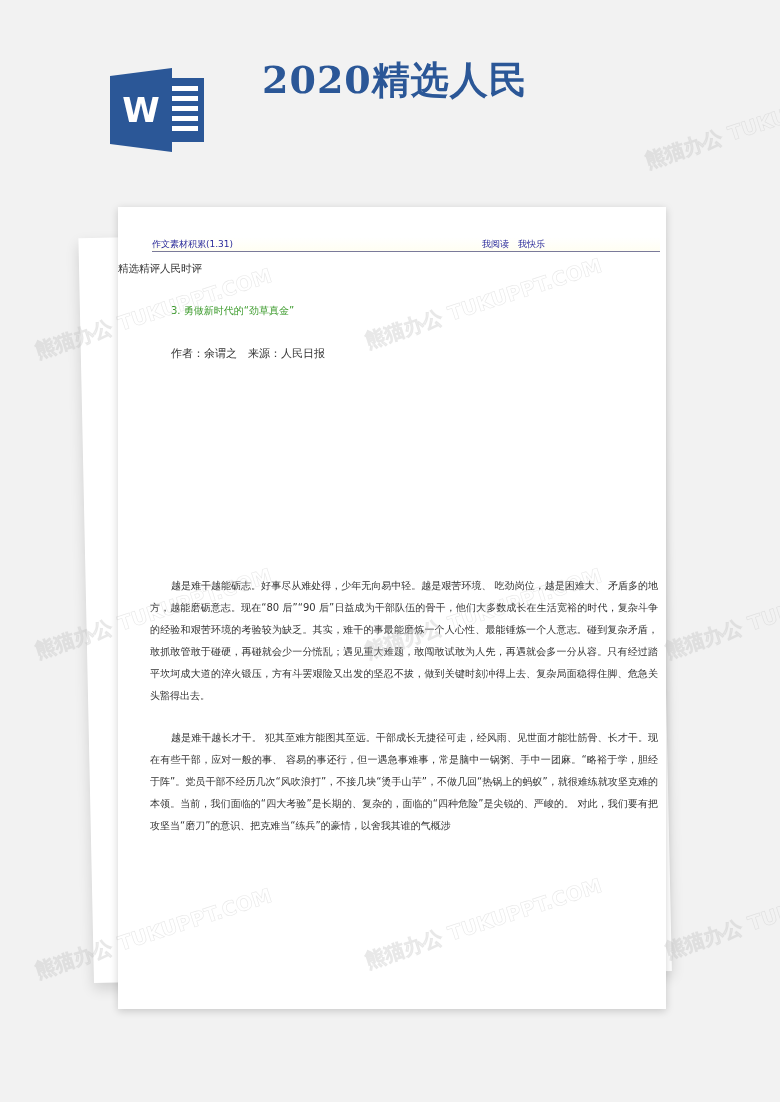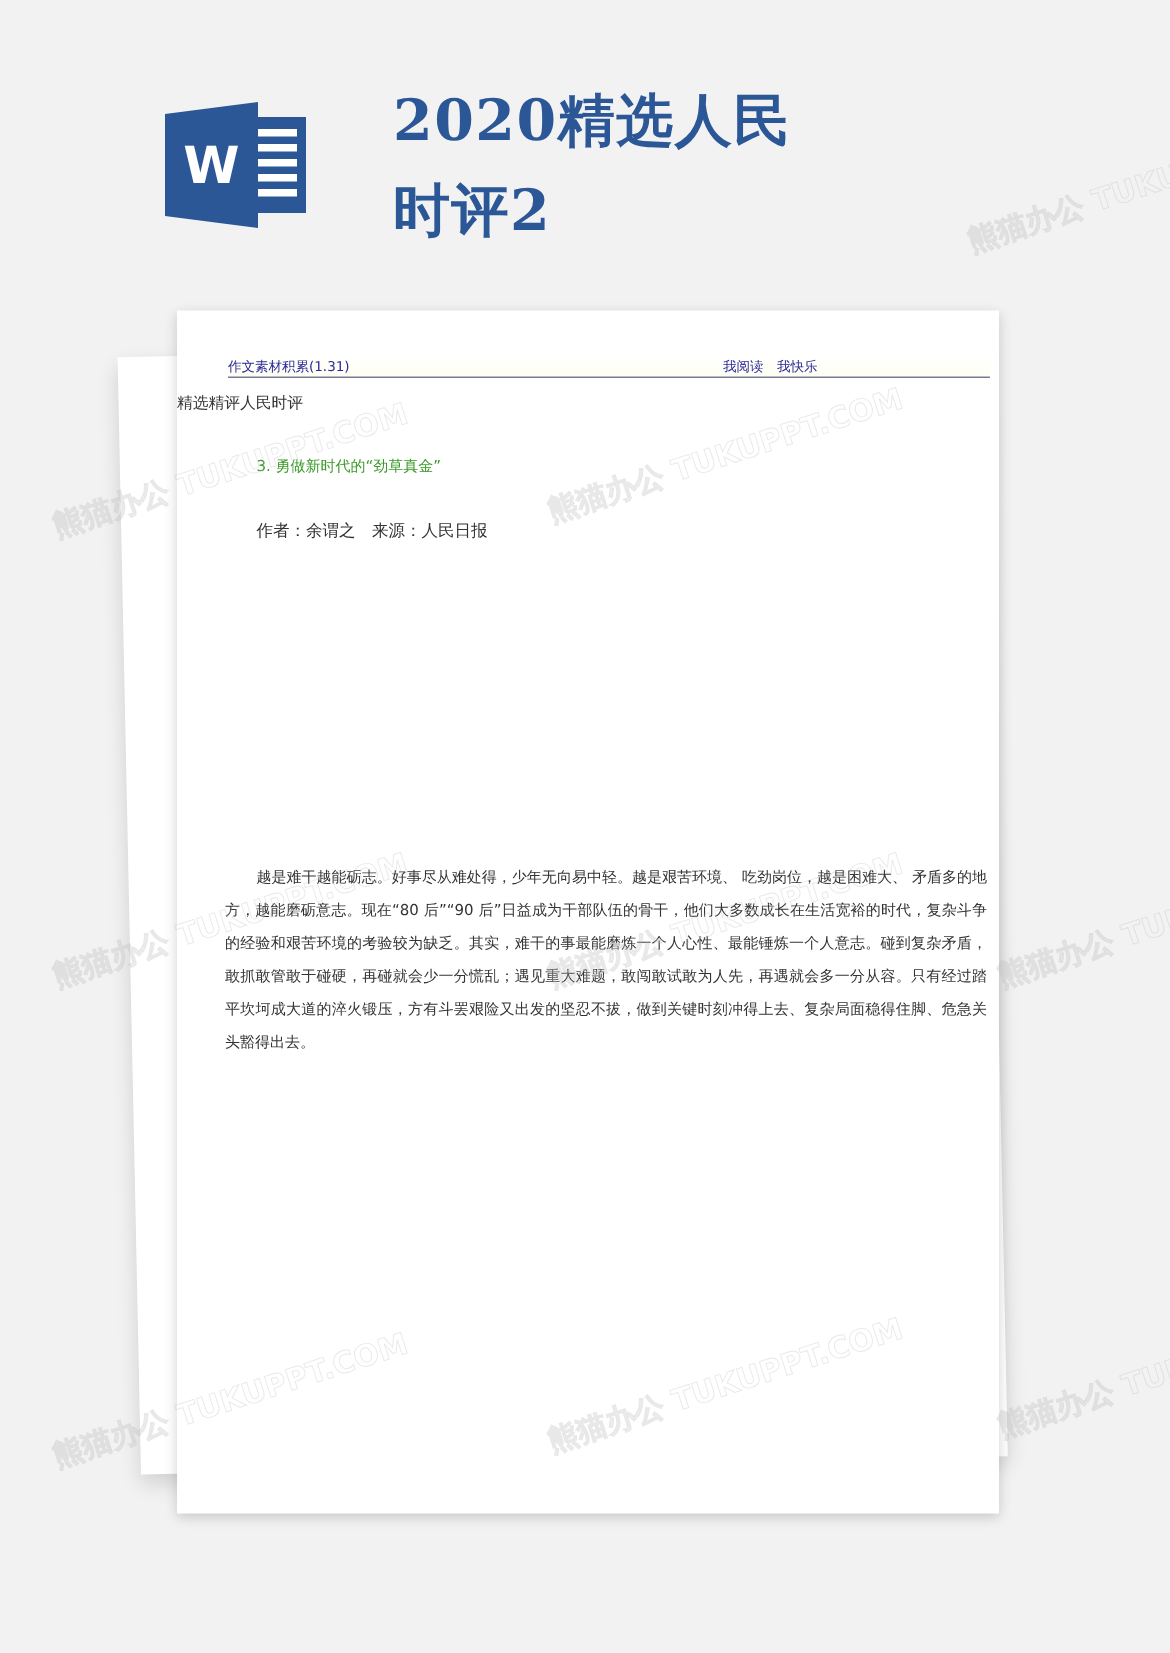--- a/index.html
+++ b/index.html
@@ -64,35 +64,35 @@
     <rect x="52" y="18" width="36" height="5" fill="#fff"></rect>
     <rect x="52" y="28" width="36" height="5" fill="#fff"></rect>
     <rect x="52" y="38" width="36" height="5" fill="#fff"></rect>
     <rect x="52" y="48" width="36" height="5" fill="#fff"></rect>
     <rect x="52" y="58" width="36" height="5" fill="#fff"></rect>
     <polygon points="0,8 62,0 62,84 0,76" fill="#2b5797"></polygon>
     <text x="31" y="54" text-anchor="middle" font-family="DejaVu Sans, sans-serif" font-weight="bold" font-size="34" fill="#fff">W</text>
   </svg>
   <div class="doc-title">
     <div>2020精选人民</div>
-    <div>时评2</div>
   </div>
 </div>
 
 <div class="back-sheet"></div>
 
 <div class="page">
   <div class="hdr">
     <span class="hdr-left">作文素材积累(1.31)</span>
     <span class="hdr-right">我阅读　我快乐</span>
   </div>
   <div class="page-heading">精选精评人民时评</div>
   <div class="section-title">3. 勇做新时代的“劲草真金”</div>
   <div class="byline">作者：余谓之　来源：人民日报</div>
   <p class="para p3">越是难干越能砺志。好事尽从难处得，少年无向易中轻。越是艰苦环境、 吃劲岗位，越是困难大、 矛盾多的地方，越能磨砺意志。现在“80 后”“90 后”日益成为干部队伍的骨干，他们大多数成长在生活宽裕的时代，复杂斗争的经验和艰苦环境的考验较为缺乏。其实，难干的事最能磨炼一个人心性、最能锤炼一个人意志。碰到复杂矛盾，敢抓敢管敢于碰硬，再碰就会少一分慌乱；遇见重大难题，敢闯敢试敢为人先，再遇就会多一分从容。只有经过踏平坎坷成大道的淬火锻压，方有斗罢艰险又出发的坚忍不拔，做到关键时刻冲得上去、复杂局面稳得住脚、危急关头豁得出去。</p>
+  <p class="para p4">越是难干越长才干。 犯其至难方能图其至远。干部成长无捷径可走，经风雨、见世面才能壮筋骨、长才干。现在有些干部，应对一般的事、 容易的事还行，但一遇急事难事，常是脑中一锅粥、手中一团麻。“略裕于学，胆经于阵”。党员干部不经历几次“风吹浪打”，不接几块“烫手山芋”，不做几回“热锅上的蚂蚁”，就很难练就攻坚克难的本领。当前，我们面临的“四大考验”是长期的、复杂的，面临的“四种危险”是尖锐的、严峻的。 对此，我们要有把攻坚当“磨刀”的意识、把克难当“练兵”的豪情，以舍我其谁的气概涉</p>
 </div>
 
 <div class="wm" style="left:30px;top:300px;">熊猫办公 TUKUPPT.COM</div>
 <div class="wm" style="left:360px;top:290px;">熊猫办公 TUKUPPT.COM</div>
 <div class="wm" style="left:640px;top:110px;">熊猫办公 TUKUPPT.COM</div>
 <div class="wm" style="left:30px;top:600px;">熊猫办公 TUKUPPT.COM</div>
 <div class="wm" style="left:360px;top:600px;">熊猫办公 TUKUPPT.COM</div>
 <div class="wm" style="left:660px;top:600px;">熊猫办公 TUKUPPT.COM</div>
 <div class="wm" style="left:30px;top:920px;">熊猫办公 TUKUPPT.COM</div>
 <div class="wm" style="left:360px;top:910px;">熊猫办公 TUKUPPT.COM</div>

